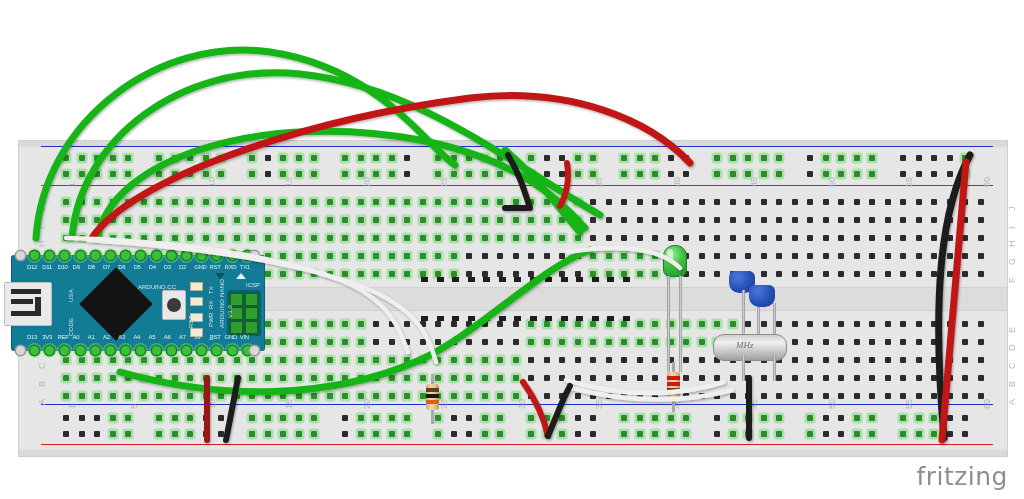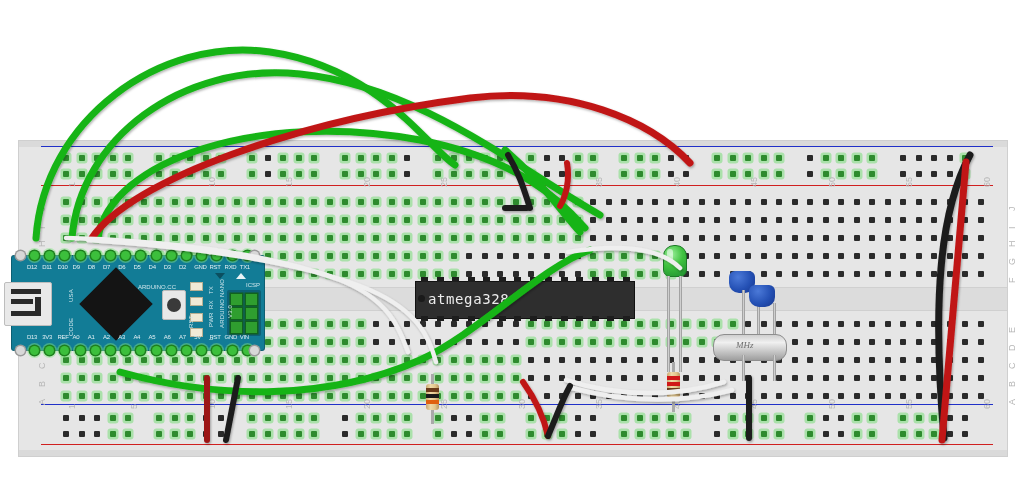--- a/index.html
+++ b/index.html
@@ -1063,24 +1063,20 @@
         <div class="nano-lbl" style="left: 197.4px; top: 78px;">RST</div>
         <div class="nano-pad" style="left: 215.6px; top: 90px;"></div>
         <div class="nano-lbl" style="left: 212.6px; top: 78px;">GND</div>
         <div class="nano-pad" style="left: 230.8px; top: 90px;"></div>
         <div class="nano-lbl" style="left: 227.8px; top: 78px;">VIN</div>
         <div class="nano-pad silver" style="left: 4px; top: 90px;"></div>
         <div class="nano-pad silver" style="left: 238px; top: 90px;"></div>
       </div>
   </div>
 
-  <div class="ic">
-    <div class="ic-notch"></div>
-    <div class="ic-txt">atmega328</div>
-  </div>
   <div id="ic-legs">
       <div class="ic-leg" style="left: 421px; top: 277px; position: absolute;"></div>
       <div class="ic-leg" style="left: 421px; top: 316px; position: absolute;"></div>
       <div class="ic-leg" style="left: 436.5px; top: 277px; position: absolute;"></div>
       <div class="ic-leg" style="left: 436.5px; top: 316px; position: absolute;"></div>
       <div class="ic-leg" style="left: 452px; top: 277px; position: absolute;"></div>
       <div class="ic-leg" style="left: 452px; top: 316px; position: absolute;"></div>
       <div class="ic-leg" style="left: 467.5px; top: 277px; position: absolute;"></div>
       <div class="ic-leg" style="left: 467.5px; top: 316px; position: absolute;"></div>
       <div class="ic-leg" style="left: 483px; top: 277px; position: absolute;"></div>
@@ -1185,13 +1181,14 @@
       <path d="M970,155 C940,210 932,300 944,438" stroke="#1d1d1d" stroke-width="7"></path>
       <path d="M966,162 C958,250 950,350 942,440" stroke="#c01818" stroke-width="7"></path>
 
       <path d="M207,378 L207,440" stroke="#9c1414" stroke-width="6"></path>
       <path d="M238,378 L226,440" stroke="#1d1d1d" stroke-width="6"></path>
 
       <path d="M749,378 L749,438" stroke="#1d1d1d" stroke-width="6"></path>
     </g>
   </svg>
 
+  <div class="frz">fritzing</div>
 </div>
 
 </body></html>

